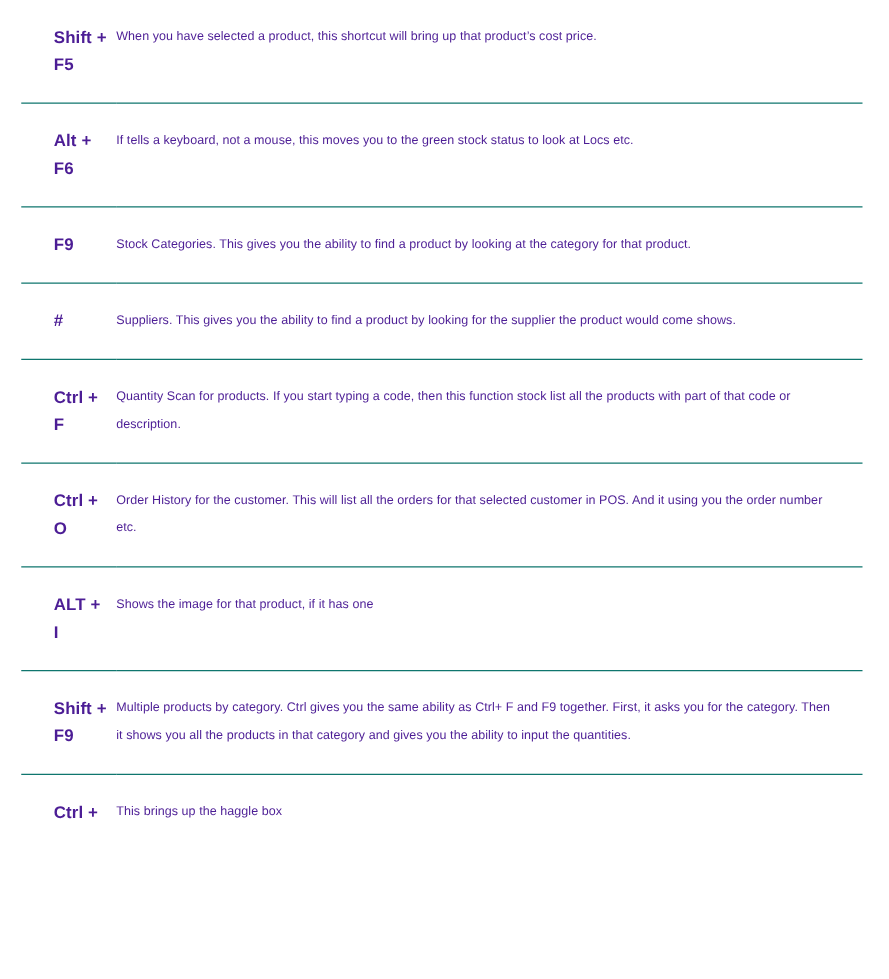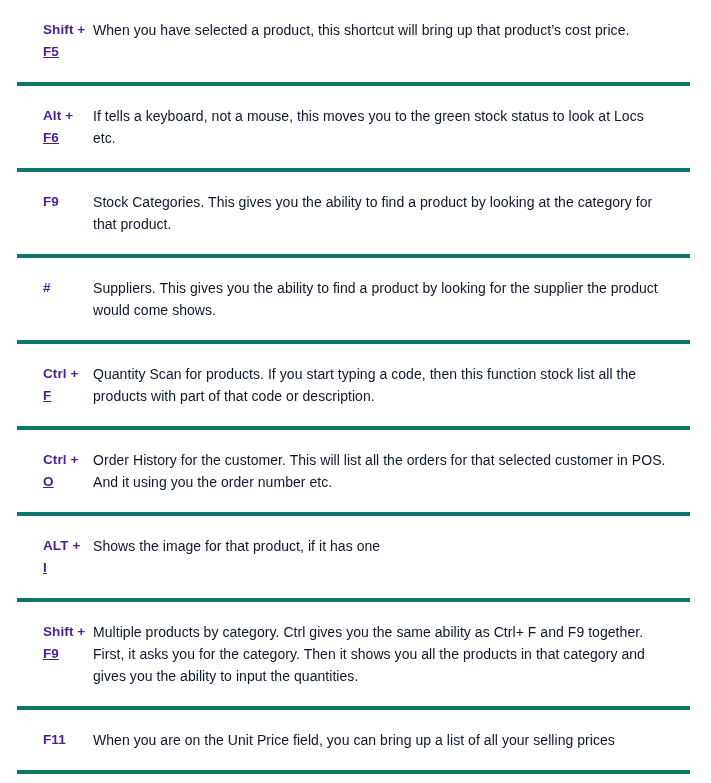--- a/index.html
+++ b/index.html
@@ -21,21 +21,21 @@
     border-collapse: collapse;
     table-layout: fixed;
   }
 
   #shortcuts-table tr {
     vertical-align: top;
   }
 
   
   #shortcuts-table tr + tr > td {
-    border-top: 4px solid #0f766e;
+    border-top: 1px solid #0f766e;
   }
 
   td.key-cell {
     width: 76px;
     padding: 19px 0 19px 26px;
     box-sizing: border-box;
   }
   
   td.key-cell {
     background-clip: padding-box;
@@ -52,26 +52,26 @@
 
   .key-label {
     font-size: 13.5px;
     font-weight: bold;
     color: #4c1d95;
     line-height: 22px;
     letter-spacing: 0.1px;
     white-space: nowrap;
   }
   .key-modifier { display: block; }
-  .key-main { display: block; text-decoration: underline; }
+  .key-main { display: block; }
 
   .desc-text {
-    font-size: 14px;
+    font-size: 10px;
     font-weight: normal;
-    color: #0f172a;
+    color: #4c1d95;
     line-height: 22px;
     letter-spacing: 0.05px;
   }
 </style>
 </head>
 <body>
 
 <table id="shortcuts-table">
   <tbody>
       <tr>
@@ -173,32 +173,20 @@
         </td>
         <td class="desc-cell">
           <div class="desc-text">Multiple products by category. Ctrl gives you the same ability as Ctrl+ F and F9 together. First, it asks you for the category. Then it shows you all the products in that category and gives you the ability to input the quantities.</div>
         </td>
         <td class="gutter-right"></td>
       </tr>
       <tr>
         <td class="gutter-left"></td>
         <td class="key-cell">
           <div class="key-label">
-            <span class="key-modifier">F11</span>
-          </div>
-        </td>
-        <td class="desc-cell">
-          <div class="desc-text">When you are on the Unit Price field, you can bring up a list of all your selling prices</div>
-        </td>
-        <td class="gutter-right"></td>
-      </tr>
-      <tr>
-        <td class="gutter-left"></td>
-        <td class="key-cell">
-          <div class="key-label">
             <span class="key-modifier">Ctrl +</span>
           </div>
         </td>
         <td class="desc-cell">
           <div class="desc-text">This brings up the haggle box</div>
         </td>
         <td class="gutter-right"></td>
       </tr>
     </tbody>
 </table>

